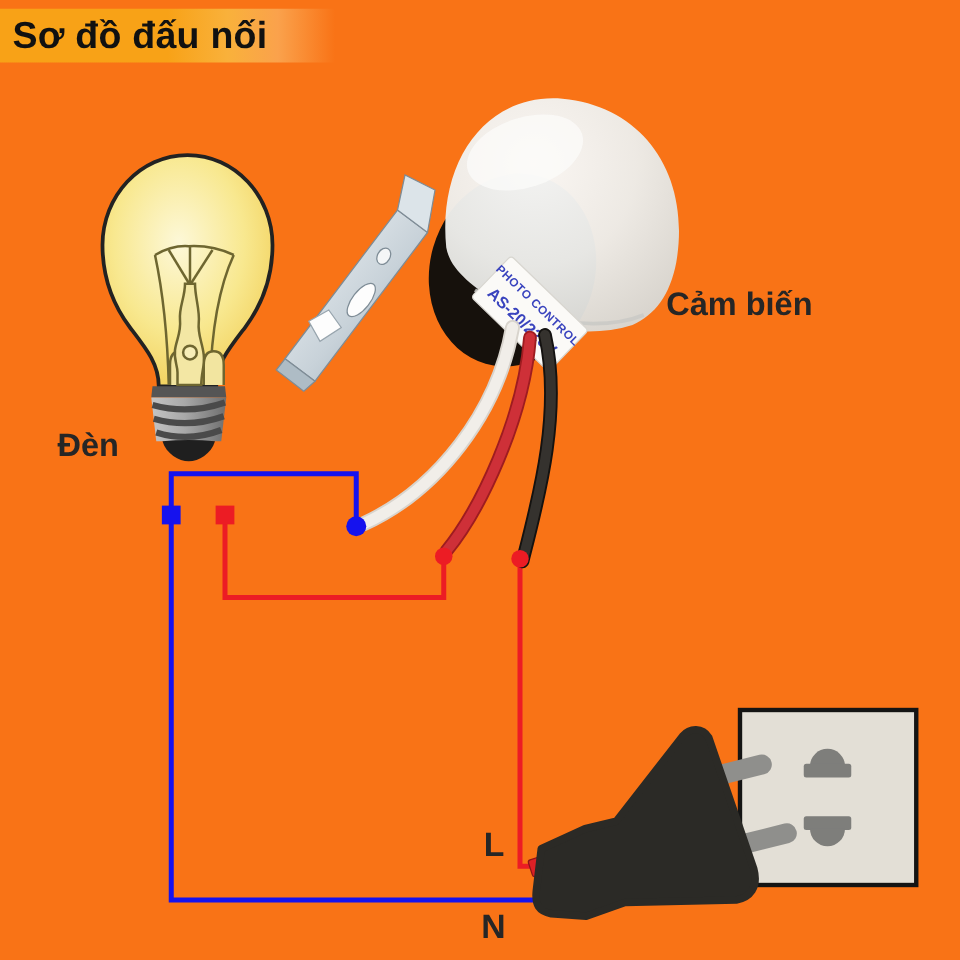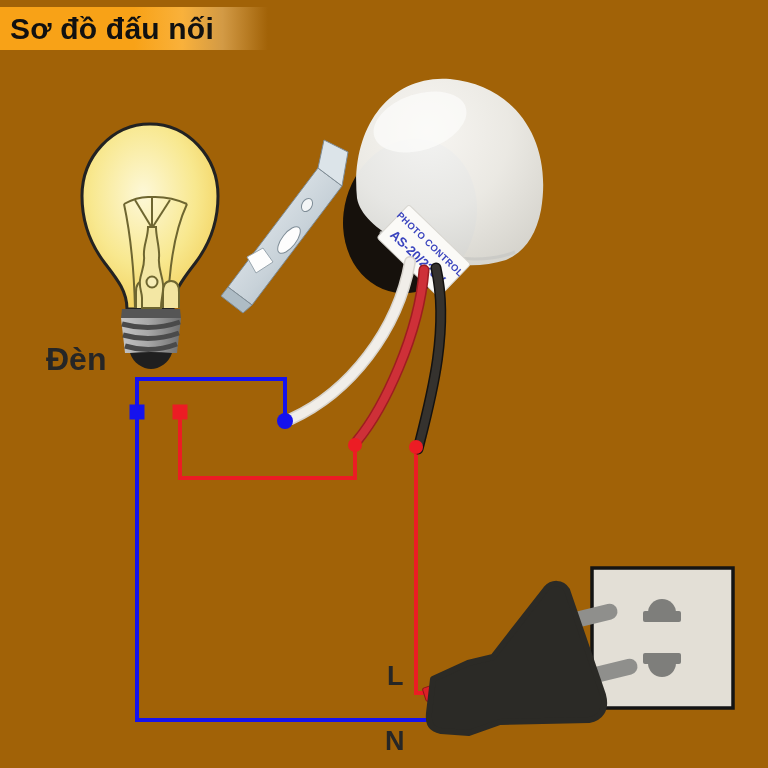--- a/index.html
+++ b/index.html
@@ -1,30 +1,30 @@
 <!DOCTYPE html>
 <html><head>
 <meta charset="utf-8">
 <style>
   html,body{margin:0;padding:0;background:#fff;}
   .canvas{
-    position:relative;width:768px;height:768px;background:#a16207;overflow:hidden;
+    position:relative;width:768px;height:768px;background:#f97316;overflow:hidden;
     font-family:"Liberation Sans","DejaVu Sans",sans-serif;color:#1e1e1e;
   }
   .title-bar{
     position:absolute;left:0;top:7px;width:268px;height:43px;
     background:linear-gradient(90deg,#F8A217 0%,#F8A217 50%,#F9B13B 68%,rgba(251,200,120,.55) 83%,rgba(255,255,255,0) 100%);
     display:flex;align-items:center;
   }
   .title-bar span{
     font-size:30px;font-weight:700;color:#111;padding-left:10px;letter-spacing:.2px;
     white-space:nowrap;
   }
   .lbl{position:absolute;font-weight:700;color:#262626;white-space:nowrap;}
-  .lbl-lamp   {left:46px; top:341px;font-size:32px;}
+  .lbl-lamp   {left:46px; top:341px;font-size:26px;}
   .lbl-sensor {left:533px;top:228px;font-size:26px;}
   .lbl-live   {left:387px;top:661px;font-size:27px;}
   .lbl-neutral{left:385px;top:726px;font-size:27px;}
   .lbl-outlet {left:613px;top:722px;font-size:27px;letter-spacing:.5px;}
   svg{position:absolute;left:0;top:0;}
 </style>
 </head>
 <body>
 
 <div class="canvas">
@@ -153,15 +153,16 @@
     </g>
     <rect x="424" y="686" width="14" height="14" rx="2" transform="rotate(-18 431 693)" fill="#DC2026" stroke="#8E1418"></rect>
     <rect x="433" y="714" width="14" height="14" rx="2" transform="rotate(-18 440 721)" fill="#2B2BB4" stroke="#1A1A7A"></rect>
     <path d="M 433 679 L 468 663 L 493 657 L 546 589
              C 552 582 562 582 567 590 L 603 695
              C 607 710 600 718 589 720 L 500 722 L 469 733 L 441 731
              C 431 729 428 724 429 713 Z" fill="#2B2A26" stroke="#2B2A26" stroke-width="6" stroke-linejoin="round"></path>
   </svg>
 
   <div class="lbl lbl-lamp">Đèn</div>
+  <div class="lbl lbl-sensor">Cảm biến</div>
   <div class="lbl lbl-live">L</div>
   <div class="lbl lbl-neutral">N</div>
 </div>
 
 </body></html>

